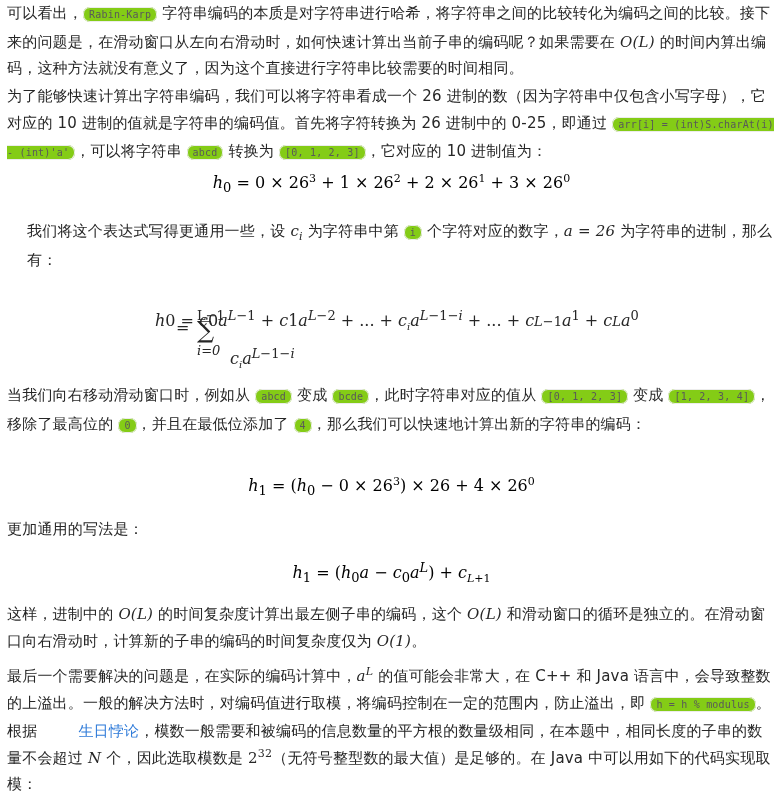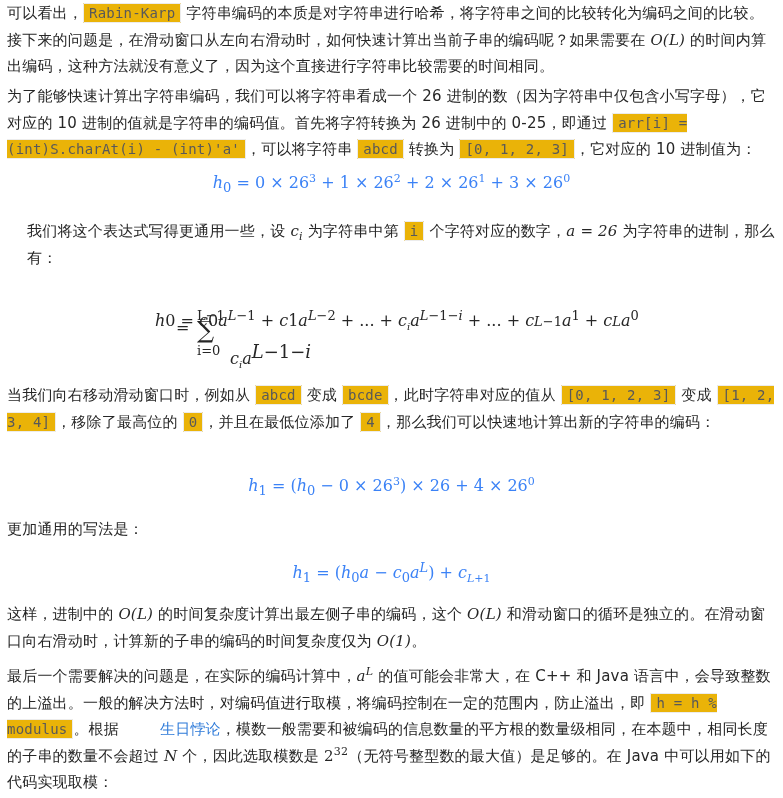--- a/index.html
+++ b/index.html
@@ -7,33 +7,33 @@
       width: 783px; height: 798px; overflow: hidden;
       font-family: "DejaVu Sans", "Liberation Sans", sans-serif;
       color: #262626; font-size: 15px;
     }
     .doc { padding: 0 8px 0 7px; }
     p { margin: 0; line-height: 26.5px; letter-spacing: 0.2px; }
     .p1 { position: absolute; top: 0; left: 7px; width: 770px; }
     .blk { position: absolute; left: 7px; width: 770px; }
     code {
       font-family: "DejaVu Sans Mono", "Liberation Mono", monospace;
-      font-size: 14px;
-      background: #eab308;
+      font-size: 10px;
+      background: #84cc16;
       border: 1px solid #ececec;
-      border-radius: 1px;
+      border-radius: 7px;
       padding: 1px 5px;
       color: #595959;
     }
     .m { font-family: "DejaVu Serif", "Liberation Serif", serif; font-style: italic; }
     .mr { font-family: "DejaVu Serif", "Liberation Serif", serif; font-style: normal; }
     sup, sub { font-family: "DejaVu Serif", "Liberation Serif", serif; font-size: 11px; line-height: 0; }
     .eq {
       position: absolute; left: 0; width: 783px; text-align: center;
-      font-family: "DejaVu Serif", "Liberation Serif", serif; font-size: 16px; color: #3b82f6;
+      font-family: "DejaVu Serif", "Liberation Serif", serif; font-size: 16px; color: #000000;
     }
     .eq-left { position: absolute; font-family: "DejaVu Serif", "Liberation Serif", serif; font-size: 16px; margin-top: 28px; }
     .sum { position: absolute; font-family: "DejaVu Serif", "Liberation Serif", serif; }
     a.link { color: #2f7bd9; text-decoration: none; margin-left: 36px; }
   </style>
 </head>
 <body>
 
 <div class="doc">
 
@@ -47,22 +47,22 @@
 
   <p class="blk" style="top:218px;margin-left:20px;"><span>我们将这个表达式写得更通用一些，设 </span><span class="m">c</span><sub class="m">i</sub><span> 为字符串中第 </span><code>i</code><span> 个字符对应的数字，</span><span class="m">a = 26</span><span> 为字符串的进制，那么有：</span></p>
 
   <div>
     <div class="eq-left" style="top:283px; left:155px;">
       <i>h</i>0 = <i>c</i>0<i>a</i><sup style="font-size:13px;"><i>L</i>−1</sup> + <i>c</i>1<i>a</i><sup style="font-size:13px;"><i>L</i>−2</sup> + ... + <i>c<sub style="font-size:10px;">i</sub></i><i>a</i><sup style="font-size:13px;"><i>L</i>−1−<i>i</i></sup> + ... + <i>c</i><i style="font-size:13px;">L</i><span style="font-size:13px;">−1</span><i>a</i><sup style="font-size:13px;">1</sup> + <i>c</i><i style="font-size:13px;">L</i><i>a</i><sup style="font-size:13px;">0</sup>
     </div>
     <div class="sum" style="top:308px; left:197px; font-size:13px;">L−1</div>
     <div class="sum" style="top:318px; left:176px; font-size:16px;">=</div>
     <div class="sum" style="top:316px; left:197px; font-size:24px;">∑</div>
-    <div class="sum" style="top:343px; left:197px; font-size:13px; ">i=0</div>
-    <div class="eq-left" style="top:321px; left:230px;"><i>c<sub style="font-size:10px;">i</sub></i><i>a</i><sup style="font-size:18px;"><i>L</i>−1−<i>i</i></sup></div>
+    <div class="sum" style="top:343px; left:197px; font-size:13px; font-style:italic;">i=0</div>
+    <div class="eq-left" style="top:321px; left:230px;"><i>c<sub style="font-size:10px;">i</sub></i><i>a</i><sup style="font-size:13px;"><i>L</i>−1−<i>i</i></sup></div>
   </div>
 
   <p class="blk" style="top:382px;"><span>当我们向右移动滑动窗口时，例如从 </span><code>abcd</code><span> 变成 </span><code>bcde</code><span>，此时字符串对应的值从 </span><code>[0, 1, 2, 3]</code><span> 变成 </span><code>[1, 2, 3, 4]</code><span>，移除了最高位的 </span><code>0</code><span>，并且在最低位添加了 </span><code>4</code><span>，那么我们可以快速地计算出新的字符串的编码：</span></p>
 
   <div class="eq" style="top:476px;">
     <i>h</i><sub style="font-size:13px;">1</sub> = (<i>h</i><sub style="font-size:13px;">0</sub> − 0 × 26<sup>3</sup>) × 26 + 4 × 26<sup>0</sup>
   </div>
 
   <p class="blk" style="top:516px;">更加通用的写法是：</p>
 

